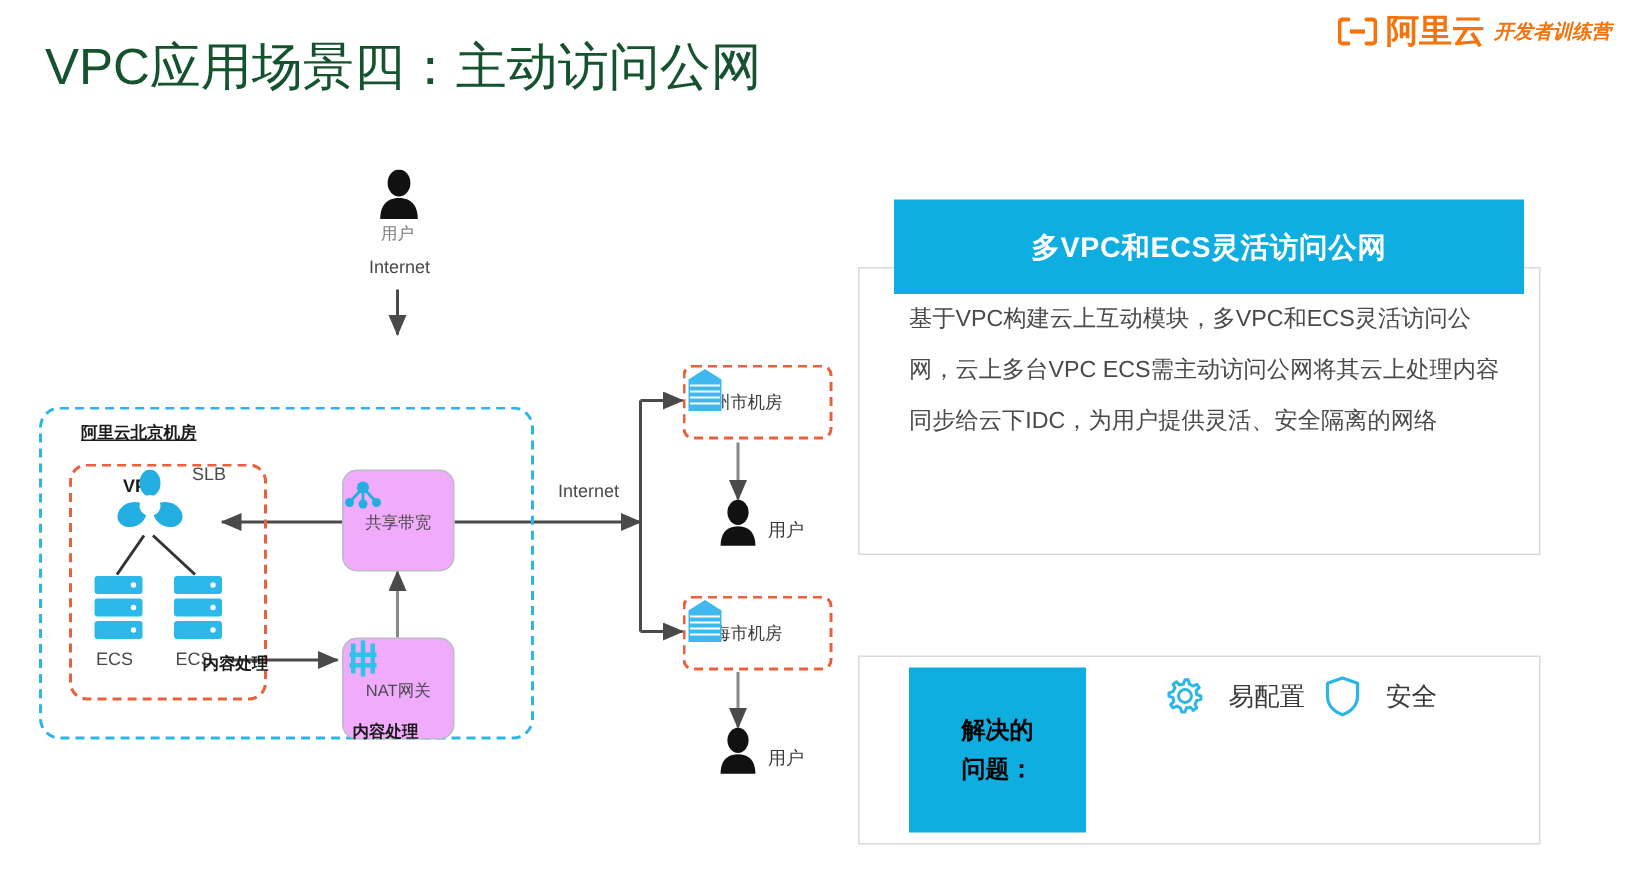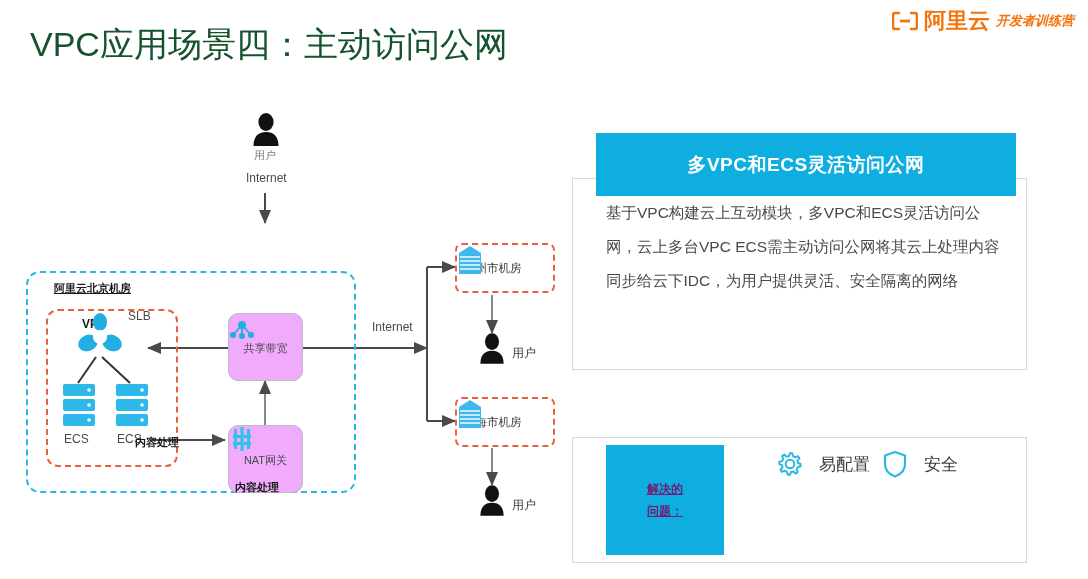--- a/index.html
+++ b/index.html
@@ -156,24 +156,23 @@
     left: 606px; top: 445px;
     width: 118px; height: 110px;
     background: #0FAEE0;
     display: flex;
     flex-direction: column;
     align-items: center;
     justify-content: center;
     gap: 5px;
   }
   .solve-badge span {
-    color: #701a75;
-    font-size: 12px;
+    color: #000000;
+    font-size: 16px;
     font-weight: bold;
-    text-decoration: underline;
   }
   .solve-list {
     position: absolute;
     left: 775px; top: 449px;
     display: flex;
     gap: 10px;
   }
   .solve-row {
     display: flex;
     align-items: center;

